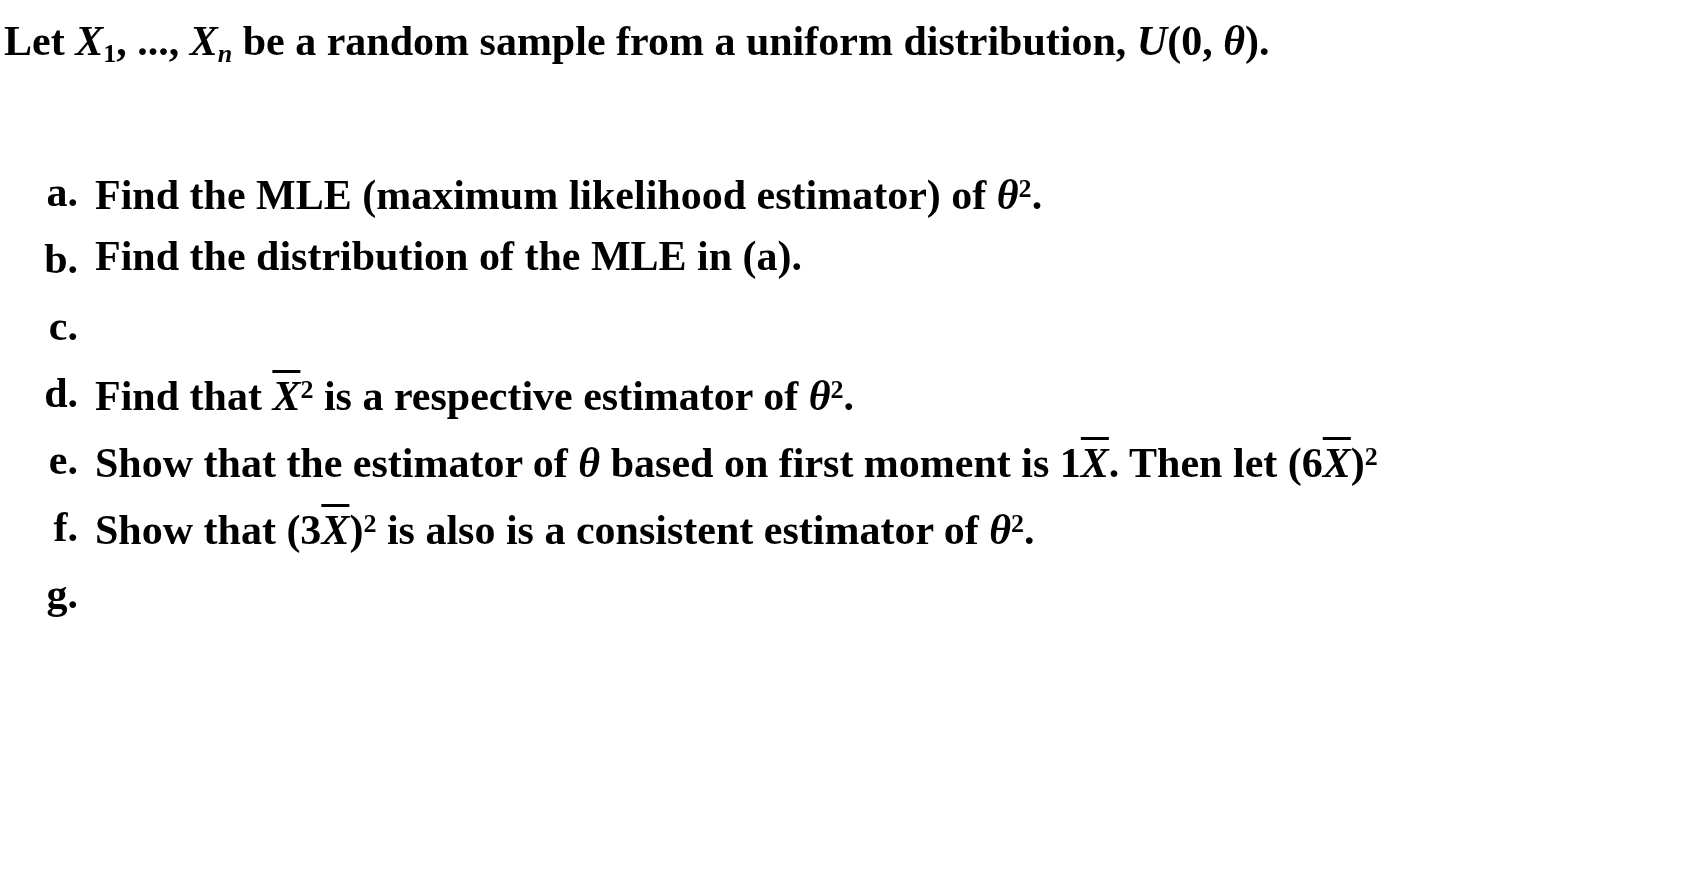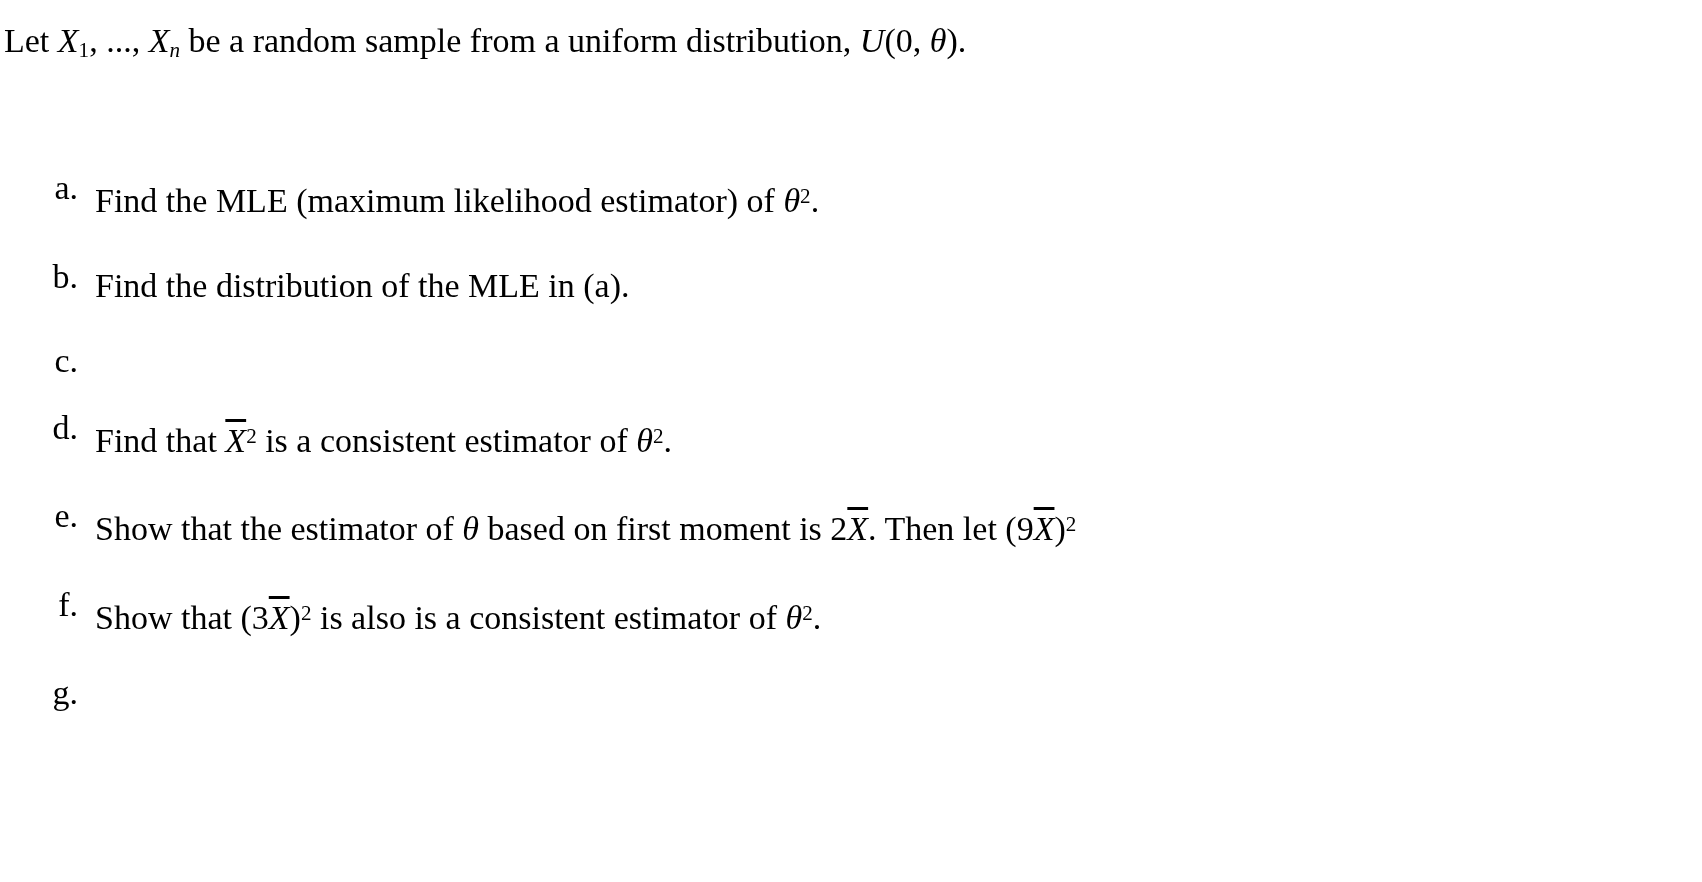--- a/index.html
+++ b/index.html
@@ -8,43 +8,44 @@
     background: #ffffff;
   }
   .page {
     position: relative;
     width: 1476px;
     height: 882px;
     box-sizing: border-box;
     background: #ffffff;
     color: #000000;
     font-family: "Liberation Serif", "DejaVu Serif", serif;
-    font-size: 34px;
+    font-size: 42px;
     padding: 16px 0 0 4px;
     overflow: hidden;
+    font-weight: bold;
   }
   .intro {
     margin: 0 0 88px 0;
     line-height: 50px;
     white-space: nowrap;
   }
   .pitem {
     display: flex;
     align-items: flex-start;
     margin-bottom: 17px;
   }
   .plabel {
     flex: 0 0 74px;
     text-align: right;
     margin-right: 17px;
     line-height: 50px;
   }
   .plines { flex: 1 1 auto; }
   .pline {
-    line-height: 67px;
+    line-height: 44px;
     white-space: nowrap;
   }
   
   .seg-rm { font-style: normal; }
   .seg-it { font-style: italic; }
   .seg-itbar {
     font-style: italic;
     text-decoration: overline;
     text-decoration-thickness: 2.5px;
   }
@@ -84,28 +85,28 @@
 
   <div class="pitem">
     <span class="plabel">c.</span>
     <div class="plines">
         </div>
   </div>
 
   <div class="pitem">
     <span class="plabel">d.</span>
     <div class="plines">
-          <div class="pline"><span class="seg-rm">Find that </span><span class="seg-itbar">X</span><span class="seg-sup">2</span><span class="seg-rm"> is a consistent estimator of </span><span class="seg-it">θ</span><span class="seg-sup">2</span><span class="seg-rm">.</span></div>
+          <div class="pline"><span class="seg-rm">Find that </span><span class="seg-itbar">X</span><span class="seg-sup">2</span><span class="seg-rm"> is a respective estimator of </span><span class="seg-it">θ</span><span class="seg-sup">2</span><span class="seg-rm">.</span></div>
         </div>
   </div>
 
   <div class="pitem">
     <span class="plabel">e.</span>
     <div class="plines">
-          <div class="pline"><span class="seg-rm">Show that the estimator of </span><span class="seg-it">θ</span><span class="seg-rm"> based on first moment is 2</span><span class="seg-itbar">X</span><span class="seg-rm">.  Then let (9</span><span class="seg-itbar">X</span><span class="seg-rm">)</span><span class="seg-sup">2</span></div>
+          <div class="pline"><span class="seg-rm">Show that the estimator of </span><span class="seg-it">θ</span><span class="seg-rm"> based on first moment is 1</span><span class="seg-itbar">X</span><span class="seg-rm">.  Then let (6</span><span class="seg-itbar">X</span><span class="seg-rm">)</span><span class="seg-sup">2</span></div>
         </div>
   </div>
 
   <div class="pitem">
     <span class="plabel">f.</span>
     <div class="plines">
           <div class="pline"><span class="seg-rm">Show that (3</span><span class="seg-itbar">X</span><span class="seg-rm">)</span><span class="seg-sup">2</span><span class="seg-rm"> is also is a consistent estimator of </span><span class="seg-it">θ</span><span class="seg-sup">2</span><span class="seg-rm">.</span></div>
         </div>
   </div>
 

